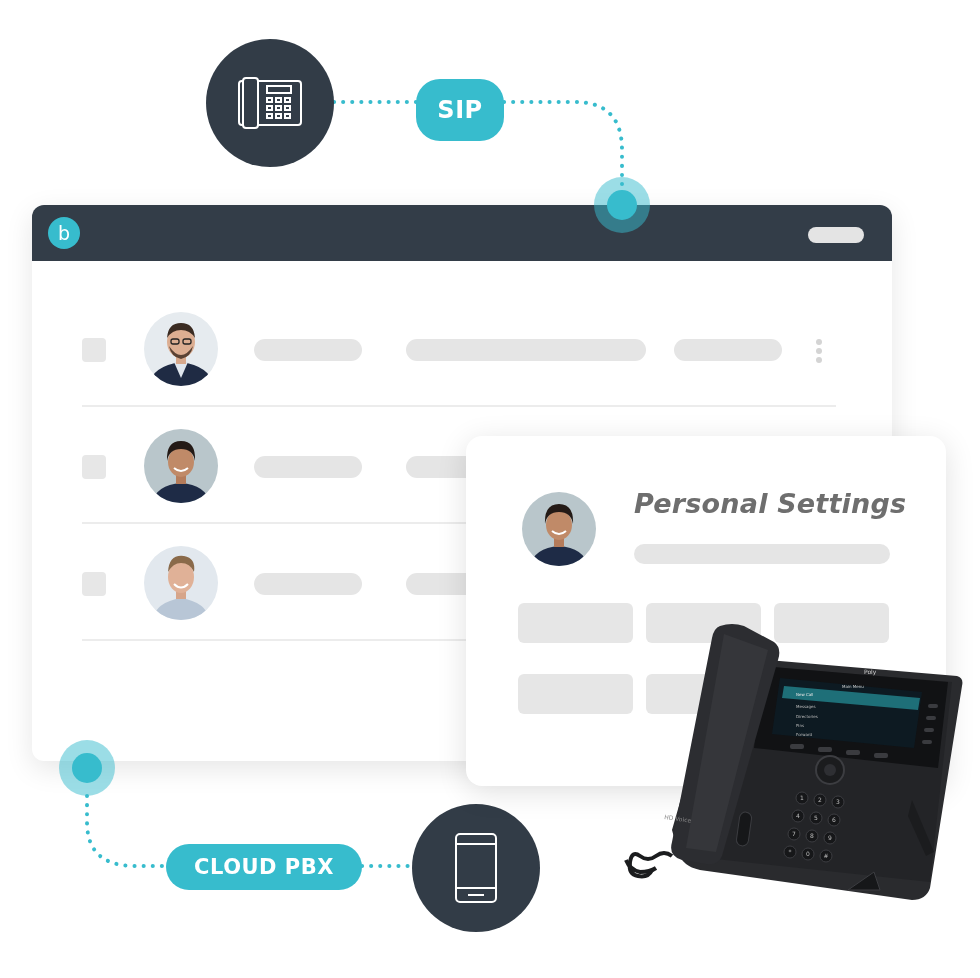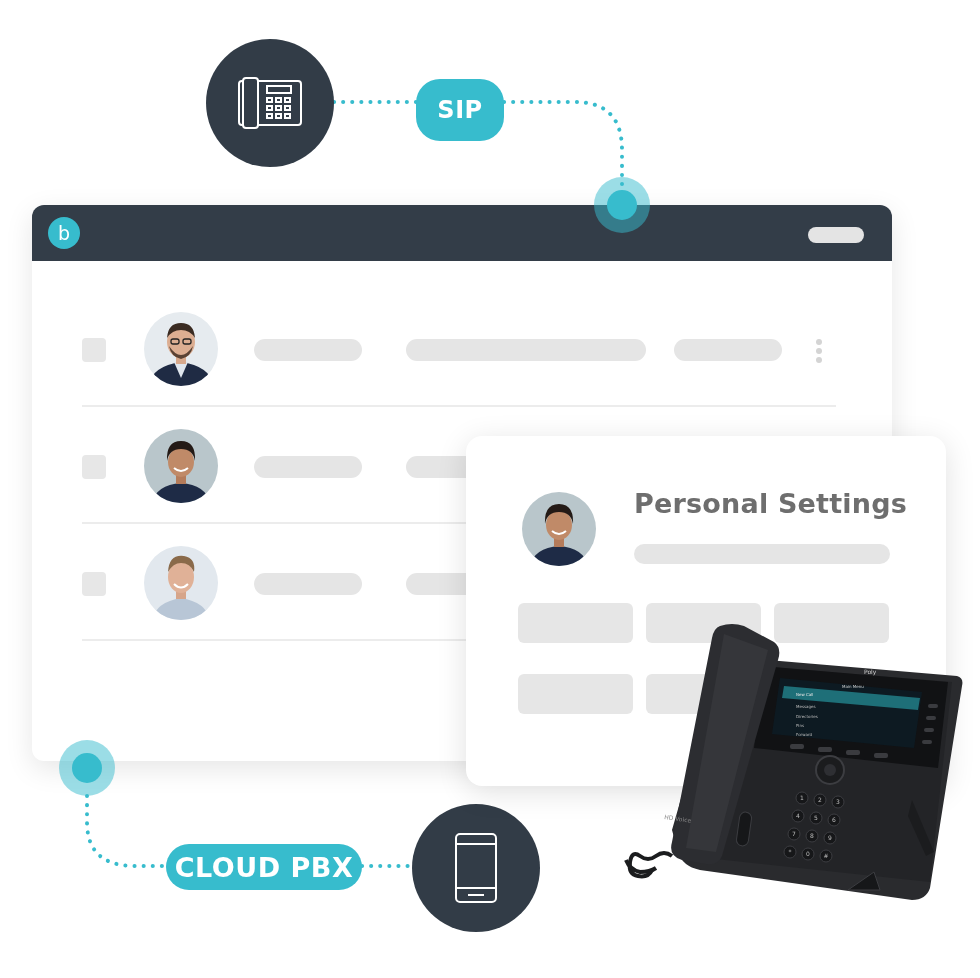--- a/index.html
+++ b/index.html
@@ -61,20 +61,21 @@
   }
   .skel { position: absolute; height: 22px; border-radius: 11px; background: #e5e5e5; }
   .kebab { position: absolute; width: 6px; display: flex; flex-direction: column; gap: 3px; }
   .kebab span { width: 6px; height: 6px; border-radius: 50%; background: #d4d4d4; display: block; }
 
   
   .card {
     position: absolute; left: 466px; top: 436px; width: 480px; height: 350px;
     background: #ffffff; border-radius: 16px; z-index: 4;
     box-shadow: 0 6px 30px rgba(0,0,0,0.12);
+    font-style: italic;
   }
   .card-title {
     position: absolute; left: 168px; top: 52px; font-size: 27px; font-weight: bold;
     color: #6e6e6e; font-family: "DejaVu Sans", sans-serif; letter-spacing: 0.2px; white-space: nowrap;
   }
   .tile { position: absolute; width: 115px; height: 40px; border-radius: 6px; background: #e6e6e6; }
 
   
   .deskphone { position: absolute; left: 612px; top: 620px; width: 360px; height: 300px; z-index: 5; }
 </style>
@@ -195,21 +196,21 @@
   <div class="tile" style="left:180px; top:167px;"></div>
   <div class="tile" style="left:308px; top:167px;"></div>
   <div class="tile" style="left:52px; top:238px;"></div>
   <div class="tile" style="left:180px; top:238px;"></div>
 </div>
 
 <div class="node" style="left:59px; top:740px; width:56px; height:56px;">
     <div class="inner"></div>
   </div>
 
-<div class="pill" style="left:166px; top:844px; width:196px; height:46px; font-size:27px;text-align:center;">CLOUD PBX</div>
+<div class="pill" style="left:166px; top:844px; width:196px; height:46px; font-size:21px;text-align:center;">CLOUD PBX</div>
 
 <div class="device-circle" style="left:412px; top:804px; width:128px; height:128px;">
   <svg width="44" height="72" viewBox="0 0 44 72" fill="none" stroke="#ffffff" stroke-width="2">
     <rect x="2" y="2" width="40" height="68" rx="4"></rect>
     <line x1="2" y1="12" x2="42" y2="12"></line>
     <line x1="2" y1="56" x2="42" y2="56"></line>
     <line x1="14" y1="63" x2="30" y2="63"></line>
   </svg>
 </div>
 

